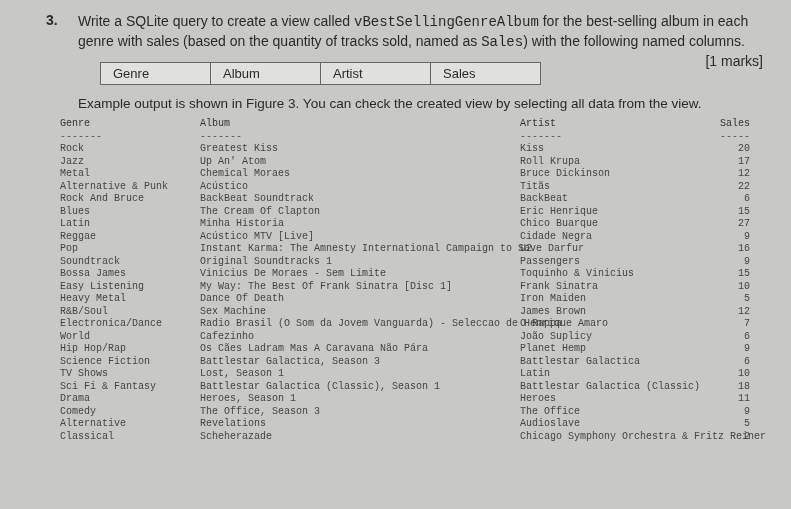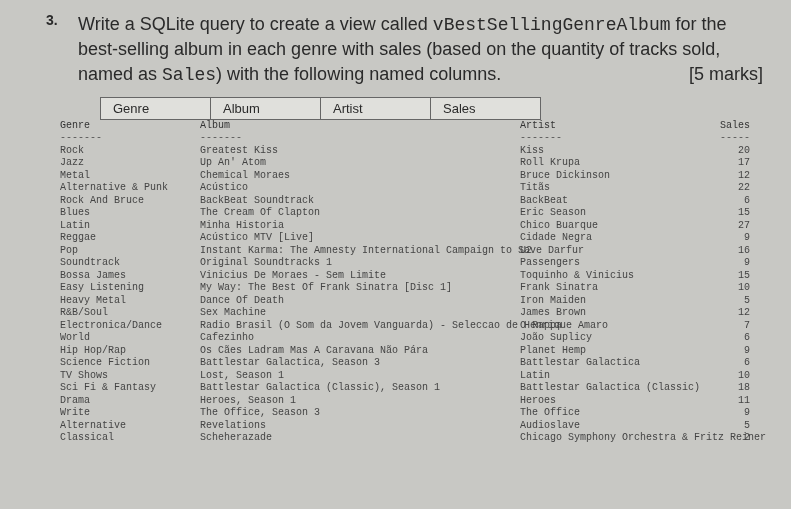--- a/index.html
+++ b/index.html
@@ -17,21 +17,21 @@
     padding: 12px 28px 10px 60px;
   }
   .number {
     position: absolute;
     left: 46px;
     top: 12px;
     font-size: 14px;
     font-weight: bold;
   }
   .question {
-    font-size: 18px;
+    font-size: 14px;
     line-height: 1.35;
     margin: 0 0 10px 18px;
   }
   .mono { font-family: "Courier New", Courier, monospace; }
   .marks { float: right; }
   table.hdr {
     margin-left: 40px;
     border-collapse: collapse;
     font-size: 13px;
     background: #e0e0dc;
@@ -62,55 +62,56 @@
   .dash { color:#555; }
 </style>
 </head>
 <body>
 
 <div class="page">
   <div class="number">3.</div>
 
   <p class="question">
     <span>Write a SQLite query to create a view called </span><span class="mono">vBestSellingGenreAlbum</span><span> for the best-selling album in each genre with sales (based on the quantity of tracks sold, named as </span><span class="mono">Sales</span><span>) with the following named columns.</span>
-    <span class="marks">[5 marks]</span>
+    <span class="marks">[1 marks]</span>
   </p>
 
   <table class="hdr">
     <tbody>
         <tr>
       <td>Genre</td>
       <td>Album</td>
       <td>Artist</td>
       <td>Sales</td>
     </tr>
   </tbody>
     </table>
 
+  <p class="example">Example output is shown in Figure 3. You can check the created view by selecting all data from the view.</p>
 
   <div class="data" id="listing"><span class="head"><span class="col-g">Genre</span><span class="col-al">Album</span><span class="col-ar">Artist</span><span class="col-s">Sales</span></span>
 <span class="dash"><span class="col-g">-------</span><span class="col-al">-------</span><span class="col-ar">-------</span><span class="col-s">-----</span></span>
 <span class=""><span class="col-g">Rock</span><span class="col-al">Greatest Kiss</span><span class="col-ar">Kiss</span><span class="col-s">20</span></span>
 <span class=""><span class="col-g">Jazz</span><span class="col-al">Up An' Atom</span><span class="col-ar">Roll Krupa</span><span class="col-s">17</span></span>
 <span class=""><span class="col-g">Metal</span><span class="col-al">Chemical Moraes</span><span class="col-ar">Bruce Dickinson</span><span class="col-s">12</span></span>
 <span class=""><span class="col-g">Alternative &amp; Punk</span><span class="col-al">Acústico</span><span class="col-ar">Titãs</span><span class="col-s">22</span></span>
 <span class=""><span class="col-g">Rock And Bruce</span><span class="col-al">BackBeat Soundtrack</span><span class="col-ar">BackBeat</span><span class="col-s">6</span></span>
-<span class=""><span class="col-g">Blues</span><span class="col-al">The Cream Of Clapton</span><span class="col-ar">Eric Season</span><span class="col-s">15</span></span>
+<span class=""><span class="col-g">Blues</span><span class="col-al">The Cream Of Clapton</span><span class="col-ar">Eric Henrique</span><span class="col-s">15</span></span>
 <span class=""><span class="col-g">Latin</span><span class="col-al">Minha Historia</span><span class="col-ar">Chico Buarque</span><span class="col-s">27</span></span>
 <span class=""><span class="col-g">Reggae</span><span class="col-al">Acústico MTV [Live]</span><span class="col-ar">Cidade Negra</span><span class="col-s">9</span></span>
 <span class=""><span class="col-g">Pop</span><span class="col-al">Instant Karma: The Amnesty International Campaign to Save Darfur</span><span class="col-ar">U2</span><span class="col-s">16</span></span>
 <span class=""><span class="col-g">Soundtrack</span><span class="col-al">Original Soundtracks 1</span><span class="col-ar">Passengers</span><span class="col-s">9</span></span>
 <span class=""><span class="col-g">Bossa James</span><span class="col-al">Vinicius De Moraes - Sem Limite</span><span class="col-ar">Toquinho &amp; Vinicius</span><span class="col-s">15</span></span>
 <span class=""><span class="col-g">Easy Listening</span><span class="col-al">My Way: The Best Of Frank Sinatra [Disc 1]</span><span class="col-ar">Frank Sinatra</span><span class="col-s">10</span></span>
 <span class=""><span class="col-g">Heavy Metal</span><span class="col-al">Dance Of Death</span><span class="col-ar">Iron Maiden</span><span class="col-s">5</span></span>
 <span class=""><span class="col-g">R&amp;B/Soul</span><span class="col-al">Sex Machine</span><span class="col-ar">James Brown</span><span class="col-s">12</span></span>
 <span class=""><span class="col-g">Electronica/Dance</span><span class="col-al">Radio Brasil (O Som da Jovem Vanguarda) - Seleccao de Henrique Amaro</span><span class="col-ar">O Rappa</span><span class="col-s">7</span></span>
 <span class=""><span class="col-g">World</span><span class="col-al">Cafezinho</span><span class="col-ar">João Suplicy</span><span class="col-s">6</span></span>
 <span class=""><span class="col-g">Hip Hop/Rap</span><span class="col-al">Os Cães Ladram Mas A Caravana Não Pára</span><span class="col-ar">Planet Hemp</span><span class="col-s">9</span></span>
 <span class=""><span class="col-g">Science Fiction</span><span class="col-al">Battlestar Galactica, Season 3</span><span class="col-ar">Battlestar Galactica</span><span class="col-s">6</span></span>
 <span class=""><span class="col-g">TV Shows</span><span class="col-al">Lost, Season 1</span><span class="col-ar">Latin</span><span class="col-s">10</span></span>
 <span class=""><span class="col-g">Sci Fi &amp; Fantasy</span><span class="col-al">Battlestar Galactica (Classic), Season 1</span><span class="col-ar">Battlestar Galactica (Classic)</span><span class="col-s">18</span></span>
 <span class=""><span class="col-g">Drama</span><span class="col-al">Heroes, Season 1</span><span class="col-ar">Heroes</span><span class="col-s">11</span></span>
-<span class=""><span class="col-g">Write</span><span class="col-al">The Office, Season 3</span><span class="col-ar">The Office</span><span class="col-s">9</span></span>
+<span class=""><span class="col-g">Comedy</span><span class="col-al">The Office, Season 3</span><span class="col-ar">The Office</span><span class="col-s">9</span></span>
 <span class=""><span class="col-g">Alternative</span><span class="col-al">Revelations</span><span class="col-ar">Audioslave</span><span class="col-s">5</span></span>
 <span class=""><span class="col-g">Classical</span><span class="col-al">Scheherazade</span><span class="col-ar">Chicago Symphony Orchestra &amp; Fritz Reiner</span><span class="col-s">2</span></span>
 </div>
 </div>
 
 </body></html>

